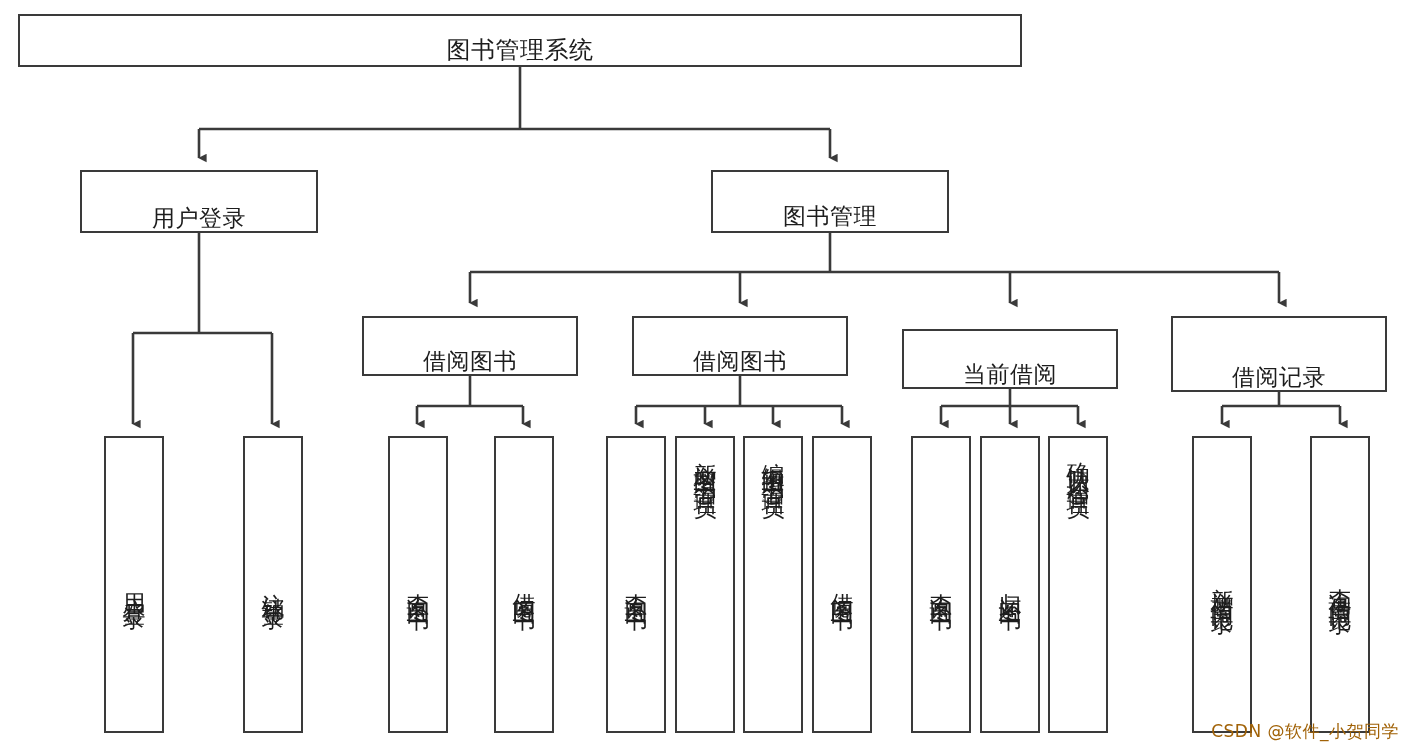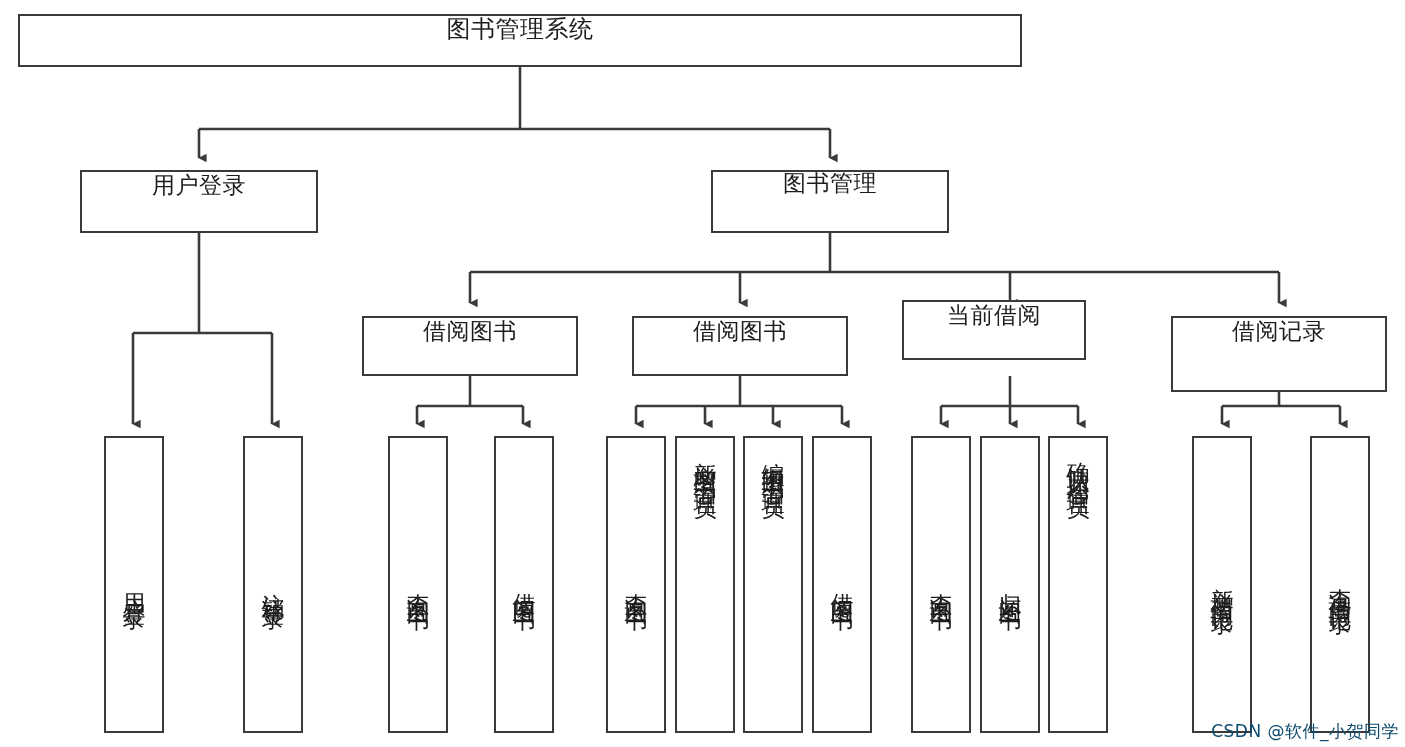--- a/index.html
+++ b/index.html
@@ -25,21 +25,21 @@
     width: 1405px;
     height: 747px;
     pointer-events: none;
   }
   .node {
     position: absolute;
     box-sizing: border-box;
     border: 2px solid #3a3a3a;
     background: #ffffff;
     display: flex;
-    align-items: flex-start;
+    align-items: flex-end;
     justify-content: center;
     color: #1d1d1d;
     z-index: 2;
   }
   .node-label {
     display: block;
     text-align: center;
     line-height: 1.15;
     white-space: nowrap;
   }
@@ -70,21 +70,21 @@
     align-items: center;
   }
   .node.vert.center {
     padding-top: 0;
   }
   #watermark {
     position: absolute;
     right: 6px;
     bottom: 4px;
     font-size: 17px;
-    color: #0c4a6e;
+    color: #a16207;
     letter-spacing: 0.5px;
     z-index: 5;
     white-space: nowrap;
   }
 </style>
 </head>
 <body>
 
 <div id="diagram-root">
 
@@ -151,21 +151,21 @@
   <div class="node horiz" style="left:711px; top:170px; width:238px; height:63px;font-family:Liberation Mono, monospace;">
     <span class="node-label">图书管理</span>
   </div>
 
   <div class="node horiz" style="left:362px; top:316px; width:216px; height:60px;">
     <span class="node-label">借阅图书</span>
   </div>
   <div class="node horiz" style="left:632px; top:316px; width:216px; height:60px;">
     <span class="node-label">借阅图书</span>
   </div>
-  <div class="node horiz" style="left:902px; top:300px; width:184px; height:60px;">
+  <div class="node horiz" style="left:902px; top:329px; width:216px; height:60px;">
     <span class="node-label">当前借阅</span>
   </div>
   <div class="node horiz" style="left:1171px; top:316px; width:216px; height:76px;">
     <span class="node-label">借阅记录</span>
   </div>
 
   <div class="node vert center" style="left:104px; top:436px; width:60px; height:297px;">
     <span class="node-label">用户登录</span>
   </div>
   <div class="node vert center" style="left:243px; top:436px; width:60px; height:297px;">

